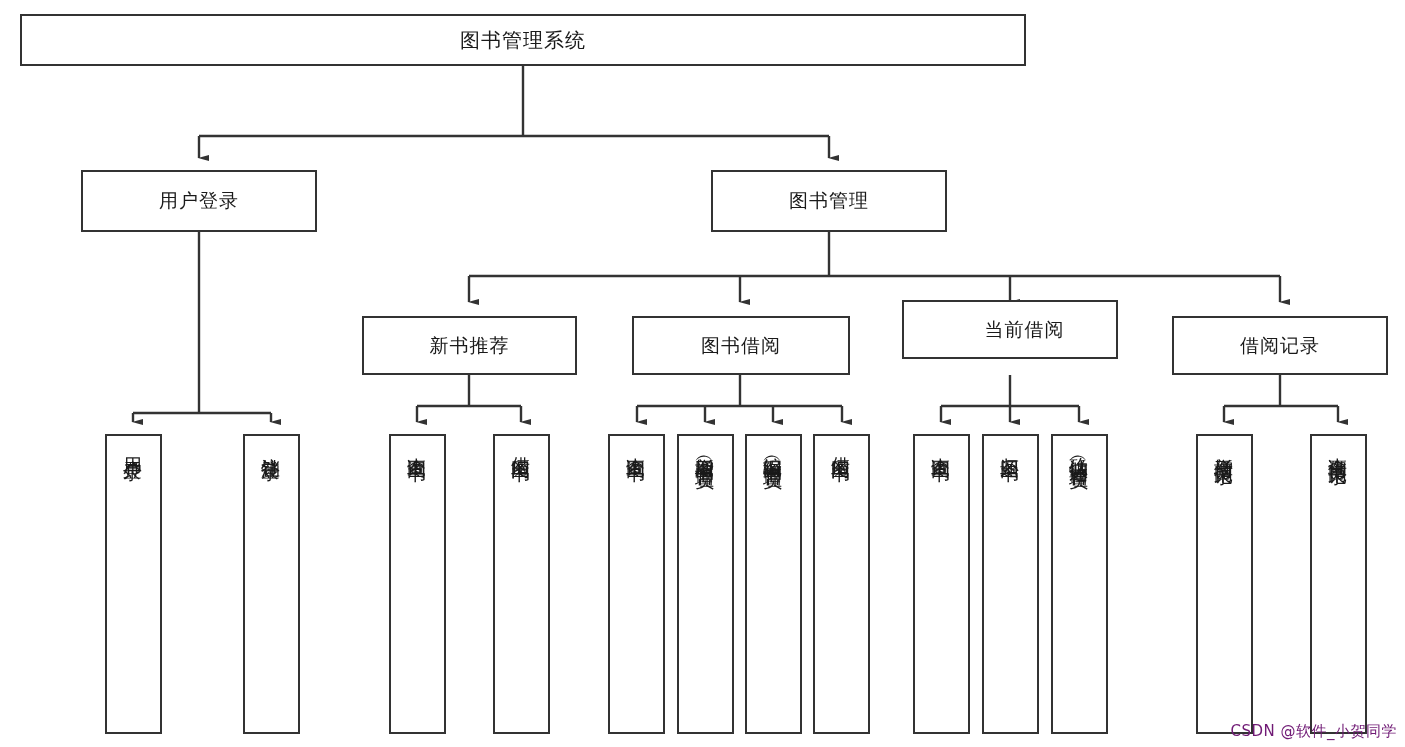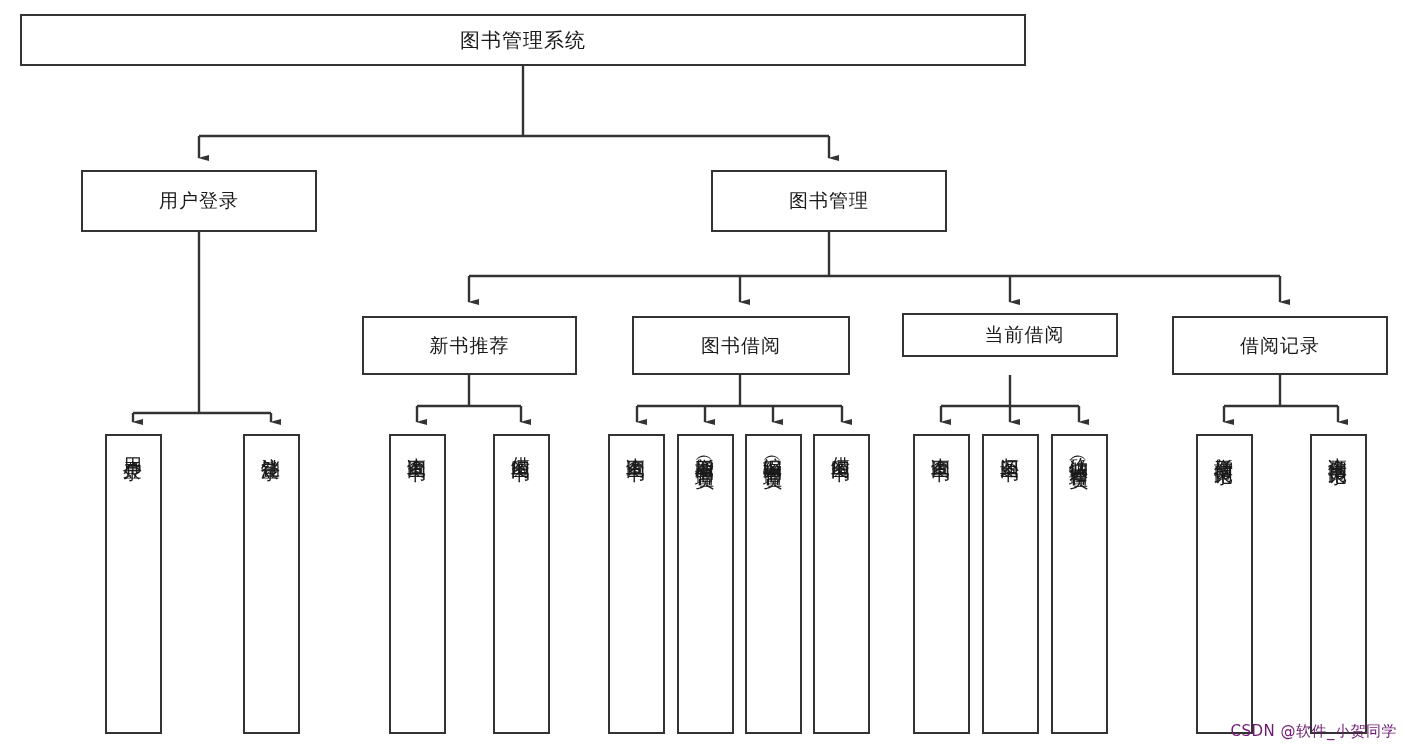--- a/index.html
+++ b/index.html
@@ -87,21 +87,21 @@
   <div class="node l2" style="left:711px;top:170px;width:236px;height:62px;">
     <span class="htext">图书管理</span>
   </div>
 
   <div class="node l3" style="left:362px;top:316px;width:215px;height:59px;justify-content:center;">
     <span class="htext">新书推荐</span>
   </div>
   <div class="node l3" style="left:632px;top:316px;width:218px;height:59px;">
     <span class="htext">图书借阅</span>
   </div>
-  <div class="node l3" style="left:902px;top:313px;width:216px;height:44px;padding-left:29px;">
+  <div class="node l3" style="left:902px;top:300px;width:216px;height:59px;padding-left:29px;">
     <span class="htext">当前借阅</span>
   </div>
   <div class="node l3" style="left:1172px;top:316px;width:216px;height:59px;">
     <span class="htext">借阅记录</span>
   </div>
 
   <div class="node leaf" style="left:105px;top:434px;width:57px;height:300px;">
     <span class="vtext">用户登录</span>
   </div>
   <div class="node leaf" style="left:243px;top:434px;width:57px;height:300px;">

